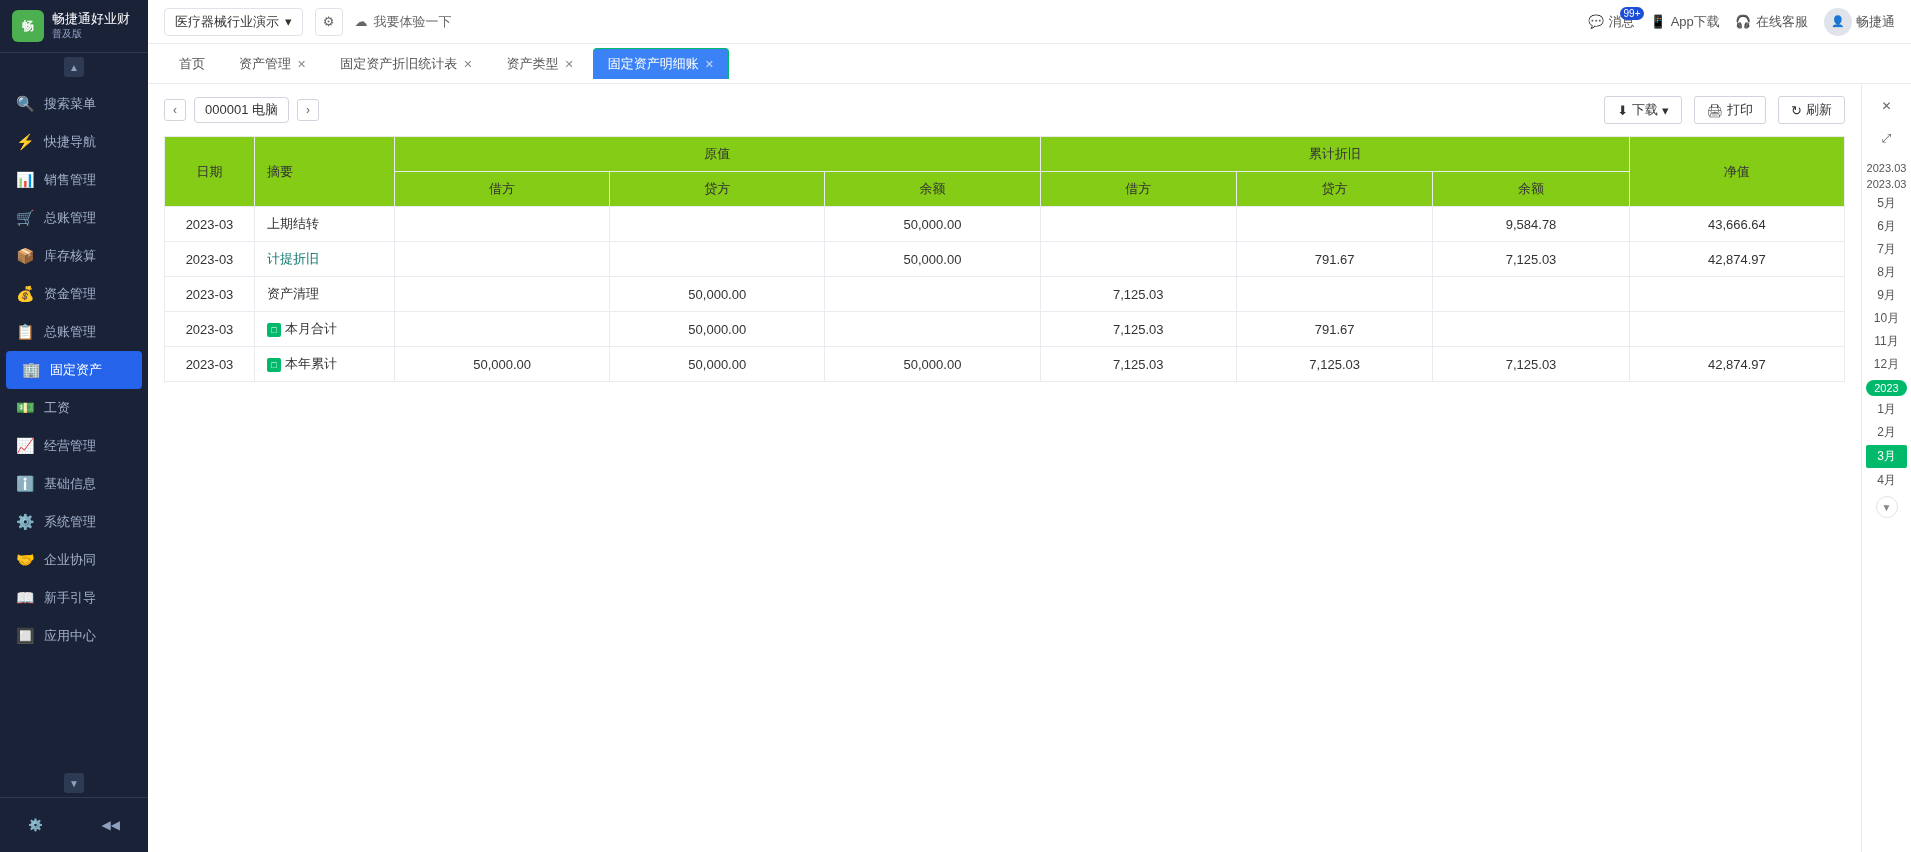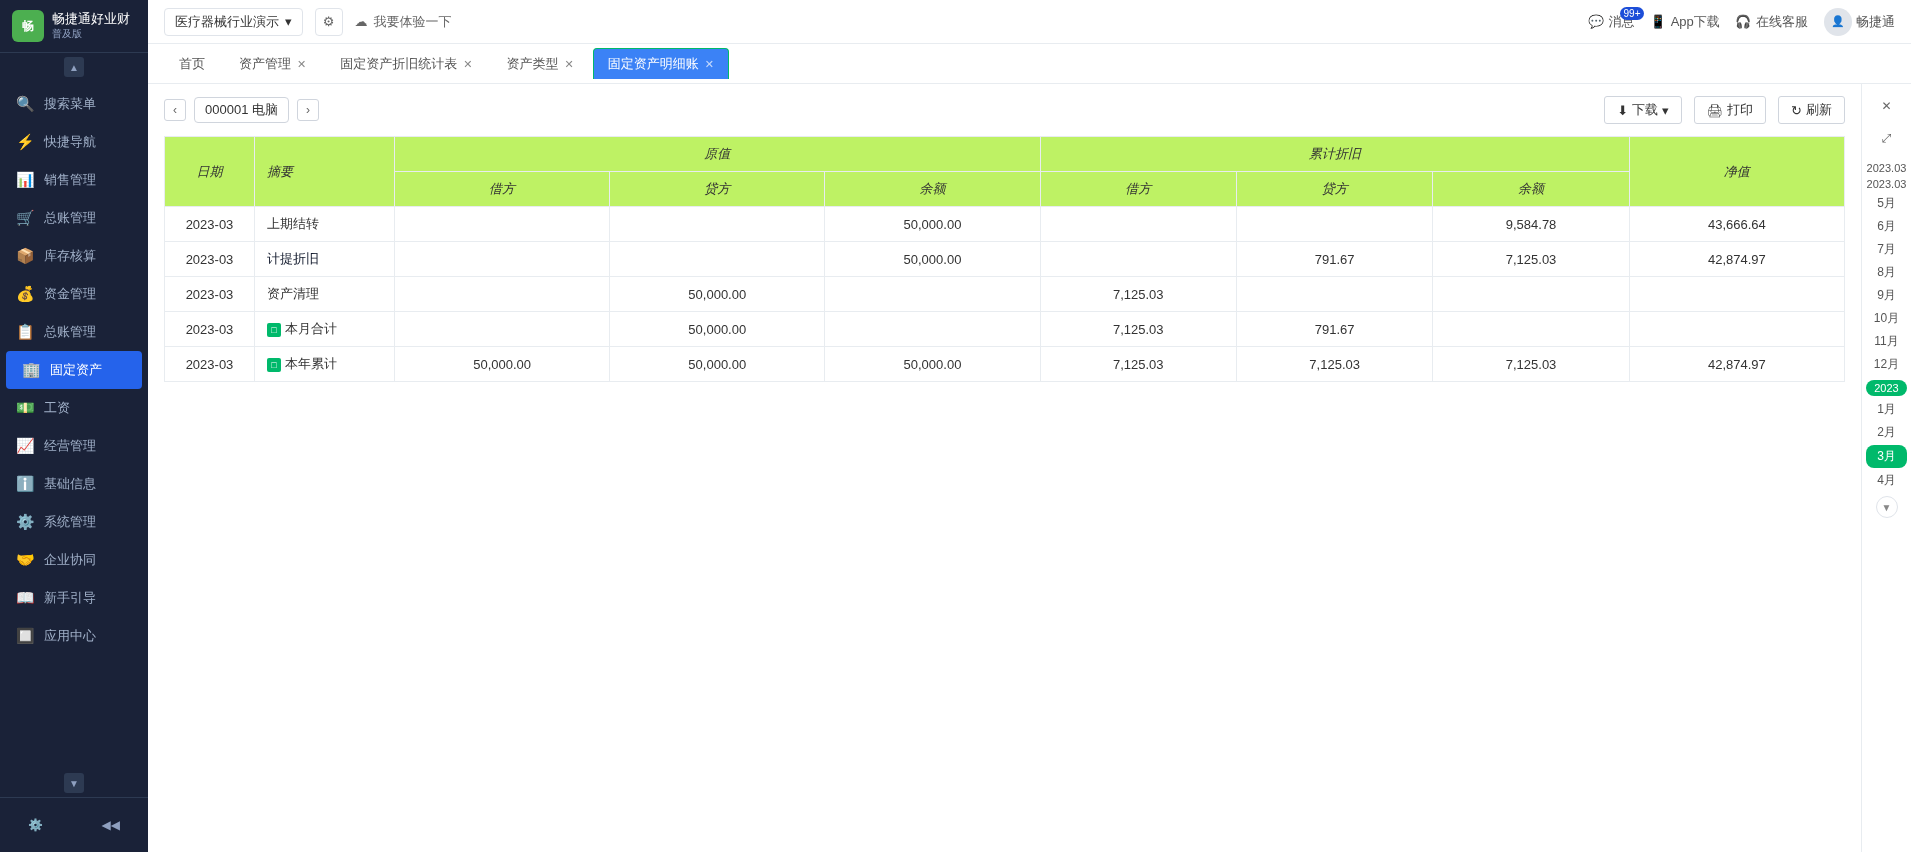--- a/index.html
+++ b/index.html
@@ -210,45 +210,44 @@
       width: 100%;
       border-collapse: collapse;
       font-size: 13px;
     }
     .data-table th, .data-table td {
       border: 1px solid #e8ecf0;
       padding: 8px 12px;
       text-align: center;
     }
     .data-table th {
-      background: #bef264;
+      background: #84cc16;
       color: #333;
       font-weight: normal;
-      font-style: italic;
     }
     .data-table td {
       color: #333;
     }
     .data-table .col-date { width: 90px; }
     .data-table .col-summary { width: 140px; text-align: left; }
     .data-table .col-num { text-align: center; }
 
     .th-group {
       background: #e8edf3;
     }
 
     .summary-icon {
       width: 14px; height: 14px;
       background: #00b96b;
       border-radius: 2px;
       display: inline-flex; align-items: center; justify-content: center;
       color: white; font-size: 9px; margin-right: 4px;
       vertical-align: middle;
     }
-    .link-text { color: #0f172a; cursor: pointer; text-align: right; }
+    .link-text { color: #0f766e; cursor: pointer; text-align: right; }
 
     
     .right-panel {
       width: 50px;
       background: white;
       border-left: 1px solid #e8ecf0;
       display: flex;
       flex-direction: column;
       align-items: center;
       padding-top: 8px;
@@ -273,21 +272,21 @@
       padding: 3px 0;
       width: 100%;
       text-align: center;
       cursor: pointer;
       color: #555;
       font-size: 12px;
     }
     .month-item.active {
       background: #00b96b;
       color: white;
-      border-radius: 8px;
+      border-radius: 2px;
       margin: 1px 4px;
       width: calc(100% - 8px);
     }
     .year-badge {
       background: #00b96b;
       color: white;
       border-radius: 8px;
       padding: 2px 8px;
       font-size: 11px;
       margin: 4px 0 2px;

